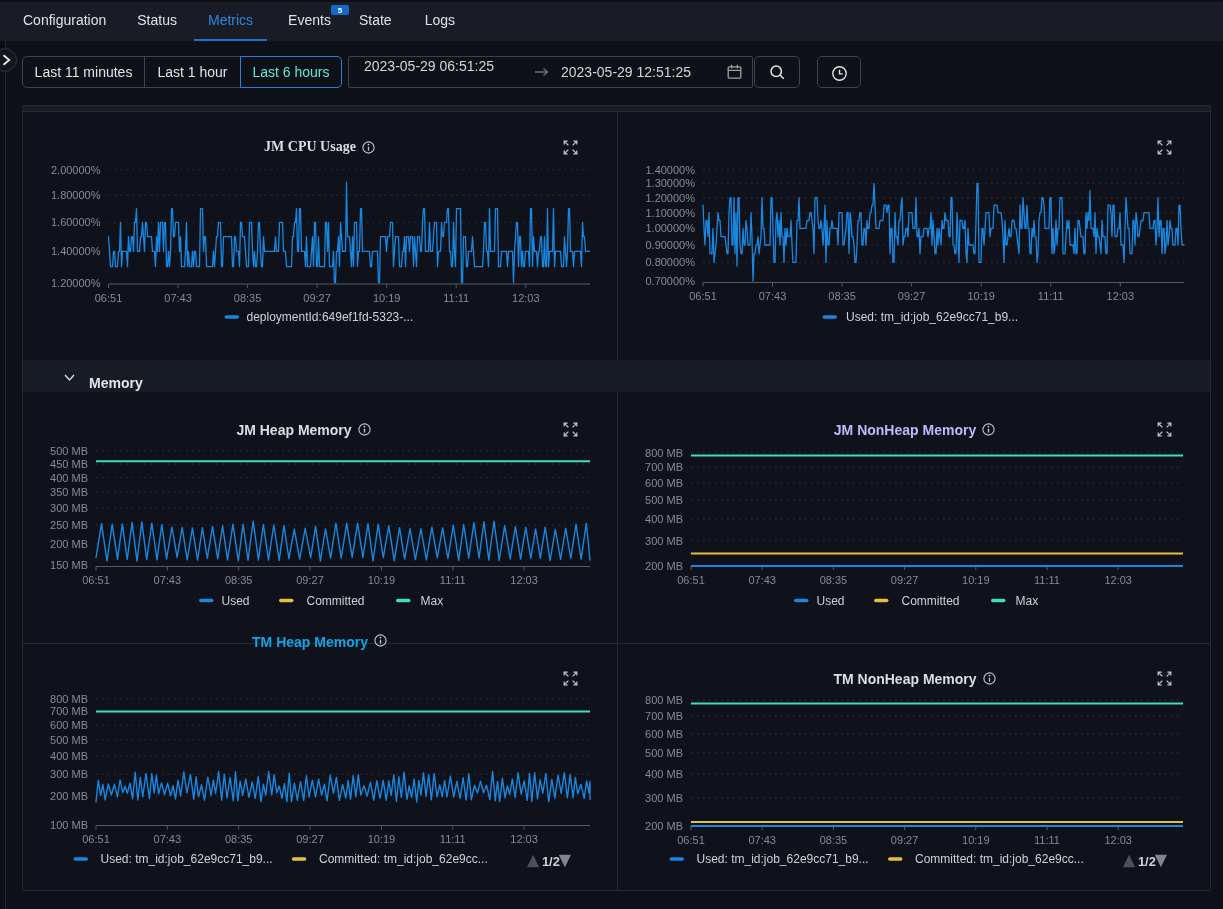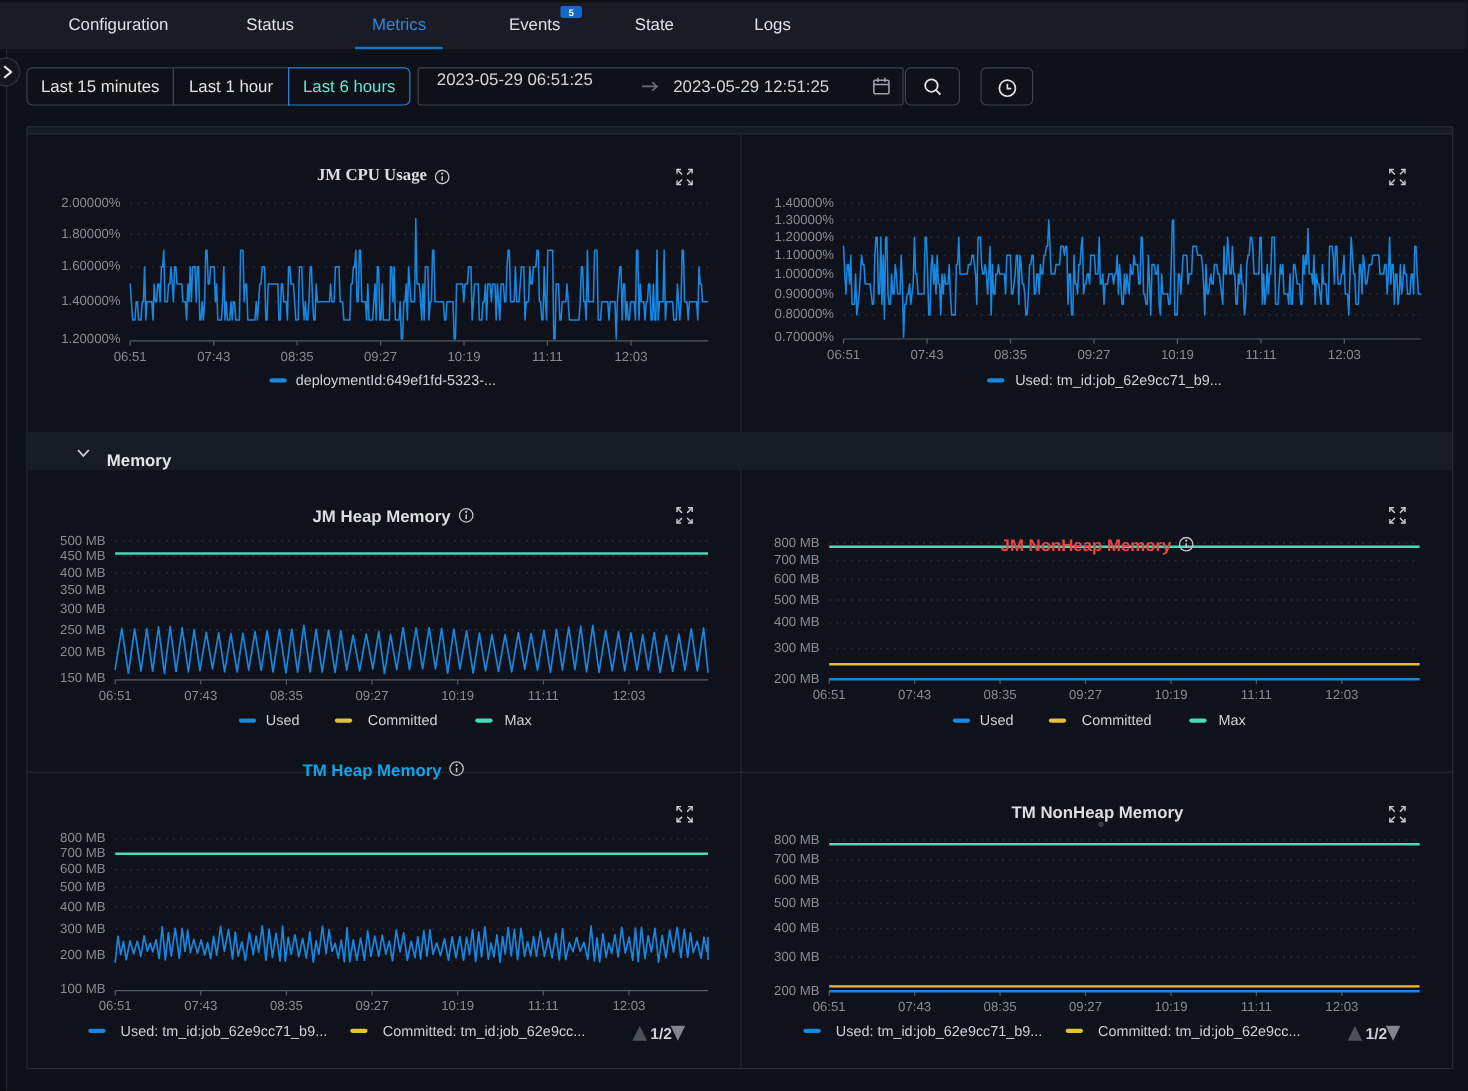--- a/index.html
+++ b/index.html
@@ -1,21 +1,21 @@
 <!DOCTYPE html>
 <html><head>
 <meta charset="utf-8">
 <style>
 * { margin:0; padding:0; box-sizing:border-box; }
 html,body { width:1223px; height:909px; overflow:hidden; background:#0e1118; font-family:"Liberation Sans",sans-serif; }
 .page { position:relative; width:1223px; height:909px; background:#0e1118; }
 
 .tabbar { position:absolute; left:0; top:0; width:1223px; height:41px; background:#191c24; border-top:2px solid #0d0f15; }
 .tabs { position:absolute; left:23px; top:0; height:41px; display:flex; }
-.tab { position:relative; height:39px; display:flex; align-items:center; font-size:14px; color:#dfe1e4; padding:0; margin-right:31px;margin-left:34px; }
+.tab { position:relative; height:39px; display:flex; align-items:center; font-size:14px; color:#dfe1e4; padding:0; margin-right:31px; }
 .tab .badge { position:absolute; top:5px; right:-18px; background:#1567c9; color:#fff; font-size:8px; font-weight:bold; height:10px; min-width:18px; border-radius:2px; display:flex; align-items:center; justify-content:center; }
 .tab.active { color:#3087df; }
 .tab:nth-child(3) { margin-right:35px; }
 .tab:nth-child(4) { margin-right:28px; }
 .tab:nth-child(5) { margin-right:33px; }
 .tab.active::after { content:""; position:absolute; left:-14px; right:-14px; bottom:-2px; height:2px; background:#1873cf; }
 
 .leftline { position:absolute; left:0; top:41px; width:6px; height:868px; background:#0b0d12; border-right:1px solid #22262f; }
 .handle { position:absolute; left:-7px; top:48px; width:24px; height:24px; background:#14161e; border:1px solid #2e323c; border-radius:50%; }
 
@@ -41,21 +41,21 @@
     <div class="tab">State</div>
     <div class="tab">Logs</div>
   </div>
 
   <div class="leftline"></div>
   <div class="handle"></div>
   <svg style="position:absolute;left:2px;top:54px" width="9" height="12" viewBox="0 0 9 12">
       <path d="M1.5 1.2 L7.2 6 L1.5 10.8" fill="none" stroke="#eceef0" stroke-width="1.8"></path>
     </svg>
 
-  <div class="btn" style="left:22px;width:123px;border-radius:5px 0 0 5px;">Last 15 minutes</div>
+  <div class="btn" style="left:22px;width:123px;border-radius:5px 0 0 5px;">Last 11 minutes</div>
   <div class="btn" style="left:144px;width:97px;">Last 1 hour</div>
   <div class="btn" style="left:240px;width:102px;border-radius:0 5px 5px 0;border-color:#2e7fd6;color:#5eead4;z-index:2;">Last 6 hours</div>
 
   <div class="rpicker"></div>
   <div style="position:absolute;left:364px;top:56px;height:20px;display:flex;align-items:center;color:#d3d5d9;font-size:14px;">2023-05-29 06:51:25</div>
   <svg style="position:absolute;left:534px;top:66px" width="16" height="12" viewBox="0 0 16 12">
       <path d="M1 6 H13 M9.5 2.5 L13.5 6 L9.5 9.5" fill="none" stroke="#6b7078" stroke-width="1.3"></path>
     </svg>
   <div style="position:absolute;left:561px;top:56px;height:32px;display:flex;align-items:center;color:#d3d5d9;font-size:14px;">2023-05-29 12:51:25</div>
   <svg style="position:absolute;left:727px;top:64px" width="15" height="16" viewBox="0 0 15 16">
@@ -217,21 +217,21 @@
       <text x="398.5" y="208.5" fill="#ced1d6" font-size="12" dominant-baseline="central">Max</text>
       <path d="M542.2 34.6 L542.2 31.2 L545.6 31.2" fill="none" stroke="#c8cbd0" stroke-width="1.2"></path>
       <line x1="542.1" y1="31.1" x2="546.4" y2="35.4" stroke="#c8cbd0" stroke-width="1.2"></line>
       <path d="M554.8 34.6 L554.8 31.2 L551.4 31.2" fill="none" stroke="#c8cbd0" stroke-width="1.2"></path>
       <line x1="554.9" y1="31.1" x2="550.6" y2="35.4" stroke="#c8cbd0" stroke-width="1.2"></line>
       <path d="M542.2 40.4 L542.2 43.8 L545.6 43.8" fill="none" stroke="#c8cbd0" stroke-width="1.2"></path>
       <line x1="542.1" y1="43.9" x2="546.4" y2="39.6" stroke="#c8cbd0" stroke-width="1.2"></line>
       <path d="M554.8 40.4 L554.8 43.8 L551.4 43.8" fill="none" stroke="#c8cbd0" stroke-width="1.2"></path>
       <line x1="554.9" y1="43.9" x2="550.6" y2="39.6" stroke="#c8cbd0" stroke-width="1.2"></line>
     </svg>
-    <div style="position:absolute;left:30px;top:419.5px;width:595px;height:20px;display:flex;justify-content:center;align-items:center;font-size:14px;font-weight:bold;color:#dcdee2;">
+    <div style="position:absolute;left:6px;top:419.5px;width:595px;height:20px;display:flex;justify-content:center;align-items:center;font-size:14px;font-weight:bold;color:#dcdee2;">
       <span>JM Heap Memory</span>
       <svg style="margin-left:6px" width="13" height="13" viewBox="0 0 13 13">
         <circle cx="6.5" cy="6.5" r="5.6" fill="none" stroke="#c3c6cb" stroke-width="1.1"></circle>
         <line x1="6.5" y1="5.8" x2="6.5" y2="9.6" stroke="#c3c6cb" stroke-width="1.3"></line>
         <circle cx="6.5" cy="3.6" r="0.95" fill="#c3c6cb"></circle>
       </svg>
     </div>
 <svg style="position:absolute;left:618px;top:392px" width="593" height="251" viewBox="0 0 593 251" font-family="Liberation Sans, sans-serif">
       <line x1="73.0" y1="60.5" x2="565.0" y2="60.5" stroke="#212631" stroke-width="1.5" stroke-dasharray="1.8 4.2"></line>
       <text x="65.0" y="60.5" fill="#878b93" font-size="11" text-anchor="end" dominant-baseline="central">800 MB</text>
@@ -272,21 +272,21 @@
       <text x="397.5" y="208.5" fill="#ced1d6" font-size="12" dominant-baseline="central">Max</text>
       <path d="M540.2 34.6 L540.2 31.2 L543.6 31.2" fill="none" stroke="#c8cbd0" stroke-width="1.2"></path>
       <line x1="540.1" y1="31.1" x2="544.4" y2="35.4" stroke="#c8cbd0" stroke-width="1.2"></line>
       <path d="M552.8 34.6 L552.8 31.2 L549.4 31.2" fill="none" stroke="#c8cbd0" stroke-width="1.2"></path>
       <line x1="552.9" y1="31.1" x2="548.6" y2="35.4" stroke="#c8cbd0" stroke-width="1.2"></line>
       <path d="M540.2 40.4 L540.2 43.8 L543.6 43.8" fill="none" stroke="#c8cbd0" stroke-width="1.2"></path>
       <line x1="540.1" y1="43.9" x2="544.4" y2="39.6" stroke="#c8cbd0" stroke-width="1.2"></line>
       <path d="M552.8 40.4 L552.8 43.8 L549.4 43.8" fill="none" stroke="#c8cbd0" stroke-width="1.2"></path>
       <line x1="552.9" y1="43.9" x2="548.6" y2="39.6" stroke="#c8cbd0" stroke-width="1.2"></line>
     </svg>
-    <div style="position:absolute;left:618px;top:419.5px;width:593px;height:20px;display:flex;justify-content:center;align-items:center;font-size:14px;font-weight:bold;color:#ef4444;margin-top:24px;">
+    <div style="position:absolute;left:618px;top:419.5px;width:593px;height:20px;display:flex;justify-content:center;align-items:center;font-size:14px;font-weight:bold;color:#c4b5fd;">
       <span>JM NonHeap Memory</span>
       <svg style="margin-left:6px" width="13" height="13" viewBox="0 0 13 13">
         <circle cx="6.5" cy="6.5" r="5.6" fill="none" stroke="#c3c6cb" stroke-width="1.1"></circle>
         <line x1="6.5" y1="5.8" x2="6.5" y2="9.6" stroke="#c3c6cb" stroke-width="1.3"></line>
         <circle cx="6.5" cy="3.6" r="0.95" fill="#c3c6cb"></circle>
       </svg>
     </div>
 <svg style="position:absolute;left:22px;top:643px" width="595" height="247.5" viewBox="0 0 595 247.5" font-family="Liberation Sans, sans-serif">
       <line x1="74.0" y1="55.8" x2="568.0" y2="55.8" stroke="#212631" stroke-width="1.5" stroke-dasharray="1.8 4.2"></line>
       <text x="66.0" y="55.8" fill="#878b93" font-size="11" text-anchor="end" dominant-baseline="central">800 MB</text>
@@ -385,21 +385,21 @@
       <polygon points="536.8,211.8 549.0,211.8 542.9,224.2" fill="#80858e"></polygon>
       <path d="M540.2 32.6 L540.2 29.2 L543.6 29.2" fill="none" stroke="#c8cbd0" stroke-width="1.2"></path>
       <line x1="540.1" y1="29.1" x2="544.4" y2="33.4" stroke="#c8cbd0" stroke-width="1.2"></line>
       <path d="M552.8 32.6 L552.8 29.2 L549.4 29.2" fill="none" stroke="#c8cbd0" stroke-width="1.2"></path>
       <line x1="552.9" y1="29.1" x2="548.6" y2="33.4" stroke="#c8cbd0" stroke-width="1.2"></line>
       <path d="M540.2 38.4 L540.2 41.8 L543.6 41.8" fill="none" stroke="#c8cbd0" stroke-width="1.2"></path>
       <line x1="540.1" y1="41.9" x2="544.4" y2="37.6" stroke="#c8cbd0" stroke-width="1.2"></line>
       <path d="M552.8 38.4 L552.8 41.8 L549.4 41.8" fill="none" stroke="#c8cbd0" stroke-width="1.2"></path>
       <line x1="552.9" y1="41.9" x2="548.6" y2="37.6" stroke="#c8cbd0" stroke-width="1.2"></line>
     </svg>
-    <div style="position:absolute;left:618px;top:668.5px;width:593px;height:20px;display:flex;justify-content:center;align-items:center;font-size:14px;font-weight:bold;color:#dcdee2;flex-direction:column;">
+    <div style="position:absolute;left:618px;top:668.5px;width:593px;height:20px;display:flex;justify-content:center;align-items:center;font-size:14px;font-weight:bold;color:#dcdee2;">
       <span>TM NonHeap Memory</span>
       <svg style="margin-left:6px" width="13" height="13" viewBox="0 0 13 13">
         <circle cx="6.5" cy="6.5" r="5.6" fill="none" stroke="#c3c6cb" stroke-width="1.1"></circle>
         <line x1="6.5" y1="5.8" x2="6.5" y2="9.6" stroke="#c3c6cb" stroke-width="1.3"></line>
         <circle cx="6.5" cy="3.6" r="0.95" fill="#c3c6cb"></circle>
       </svg>
     </div>
 </div>
 
 </body></html>

